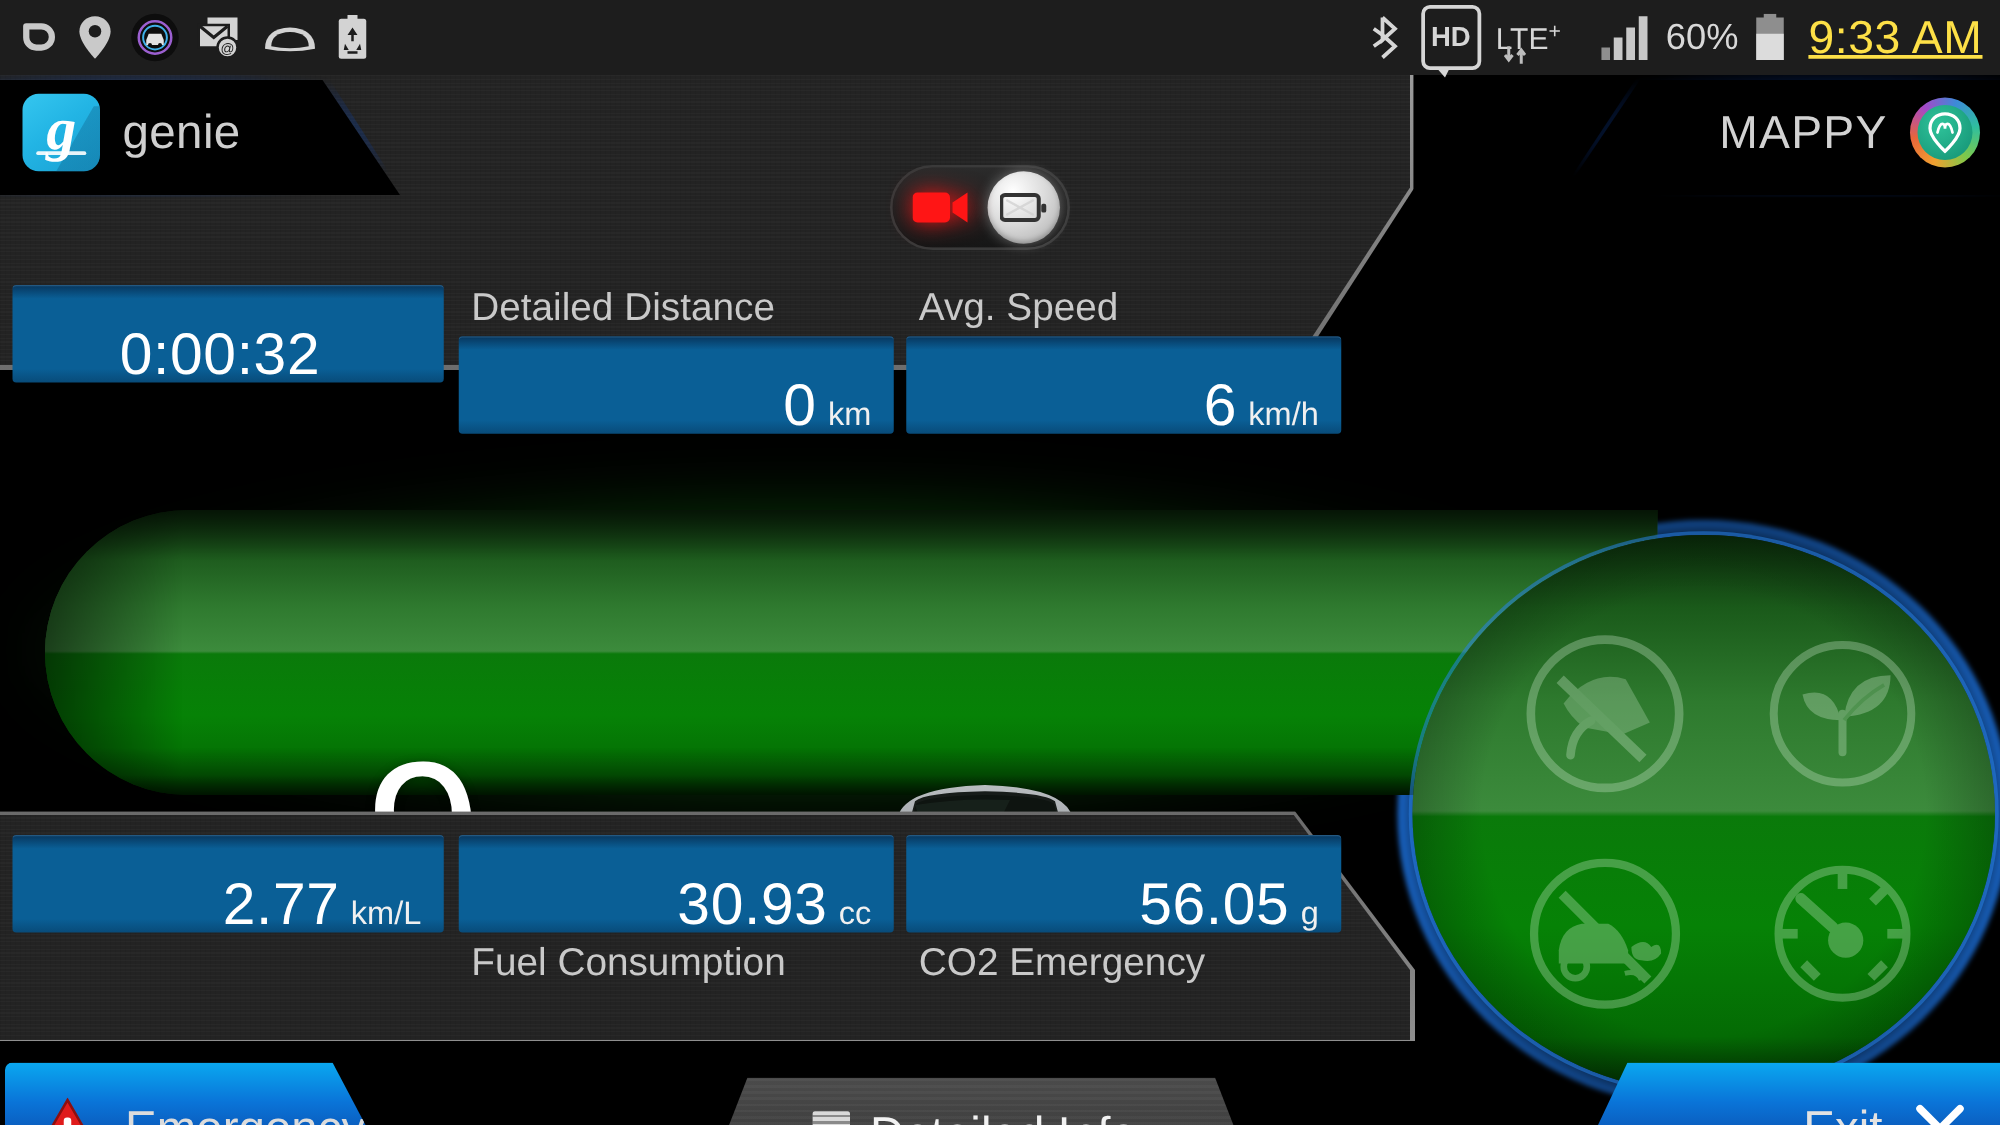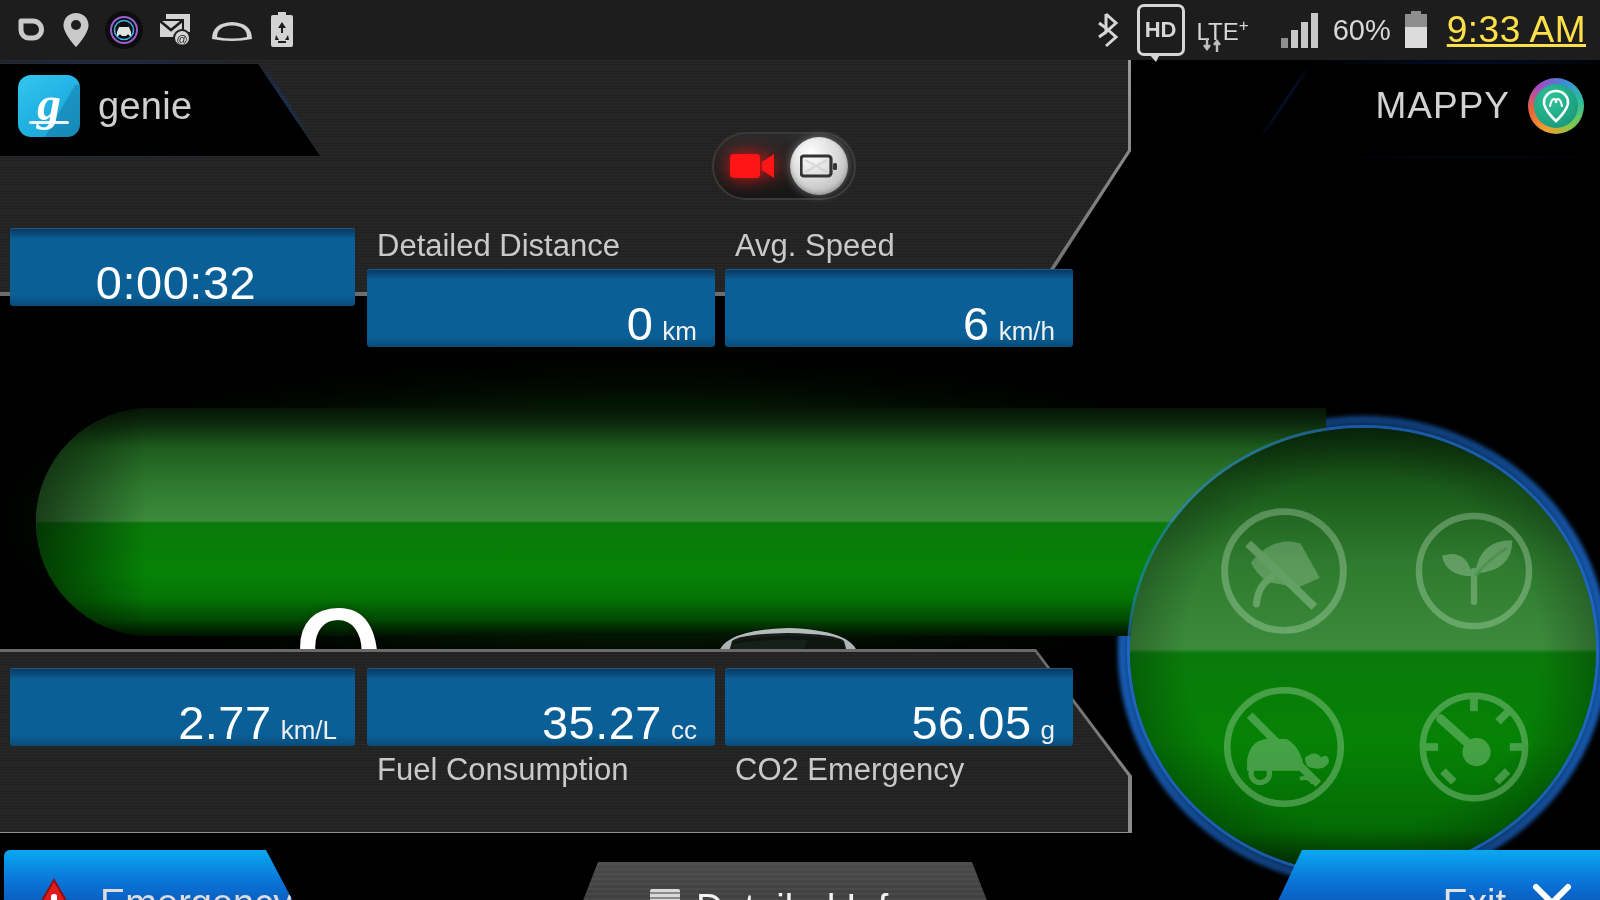--- a/index.html
+++ b/index.html
@@ -491,21 +491,21 @@
 
     <div class="metrics-bot">
       <div class="m-bot" style="margin-left:10px">
         <div class="m-bar" style="width:345px">
           <span class="m-val">2.77</span>
           <span class="m-unit">km/L</span>
         </div>
       </div>
       <div class="m-bot" style="margin-left:12px">
         <div class="m-bar" style="width:348px">
-          <span class="m-val">35.27</span>
+          <span class="m-val">30.93</span>
           <span class="m-unit">cc</span>
         </div>
         <div class="m-label">Fuel Consumption</div>
       </div>
       <div class="m-bot" style="margin-left:10px">
         <div class="m-bar" style="width:348px">
           <span class="m-val">56.05</span>
           <span class="m-unit">g</span>
         </div>
         <div class="m-label">CO2 Emergency</div>

